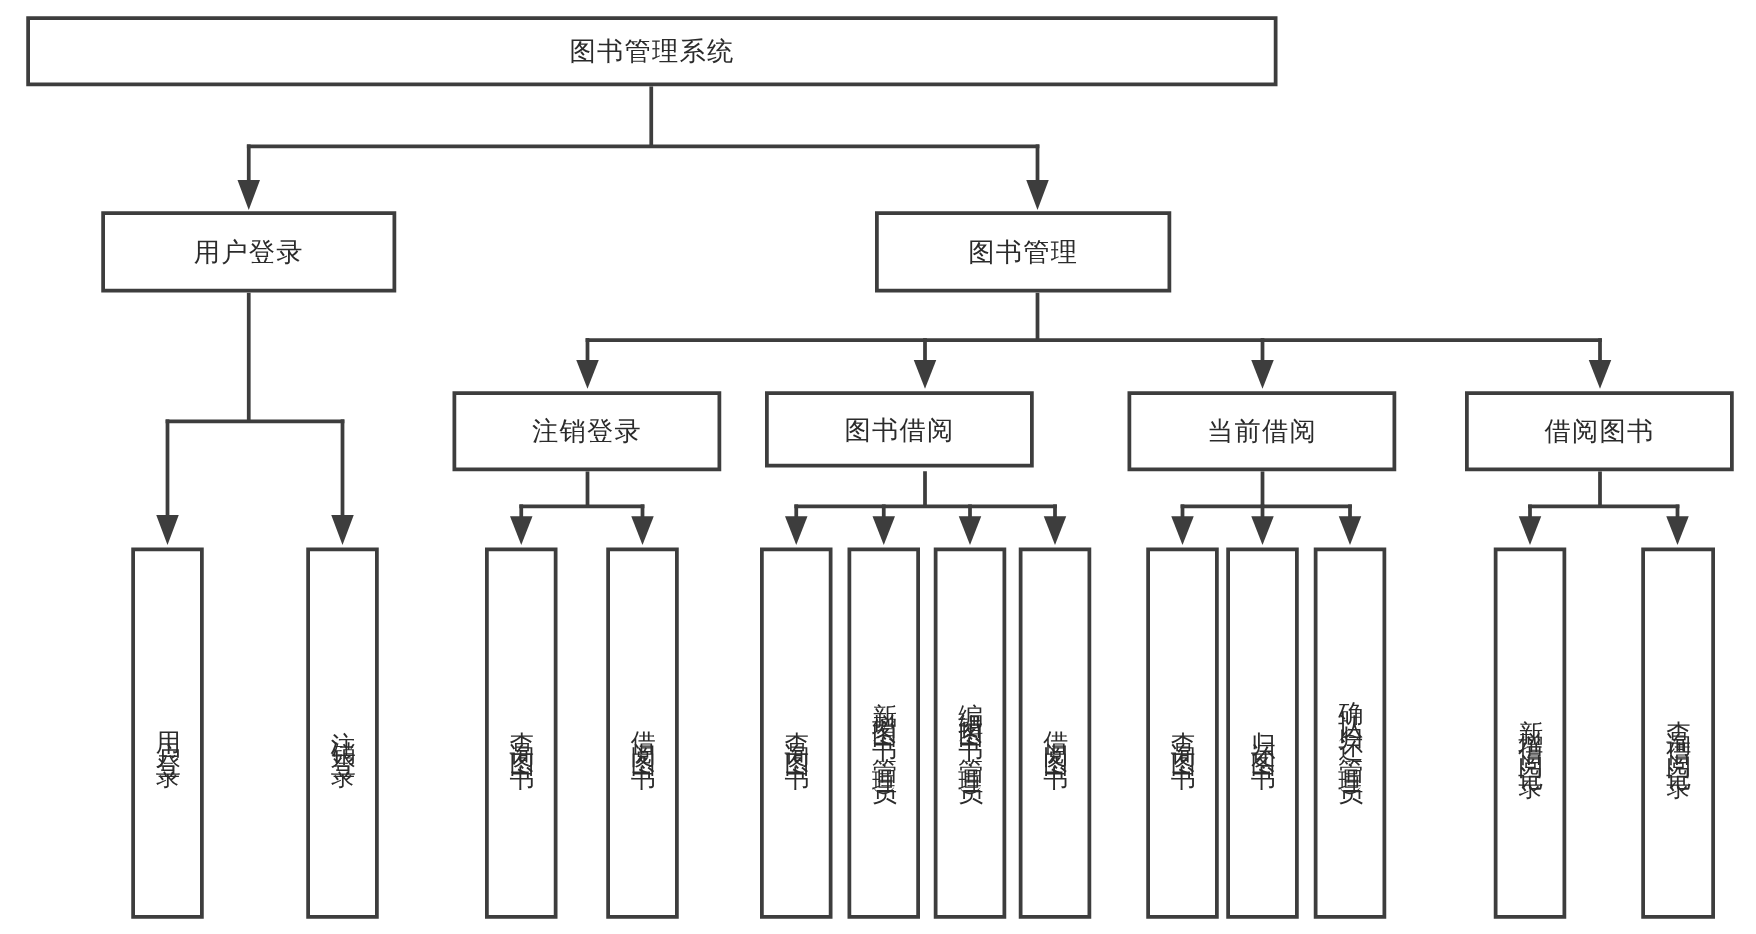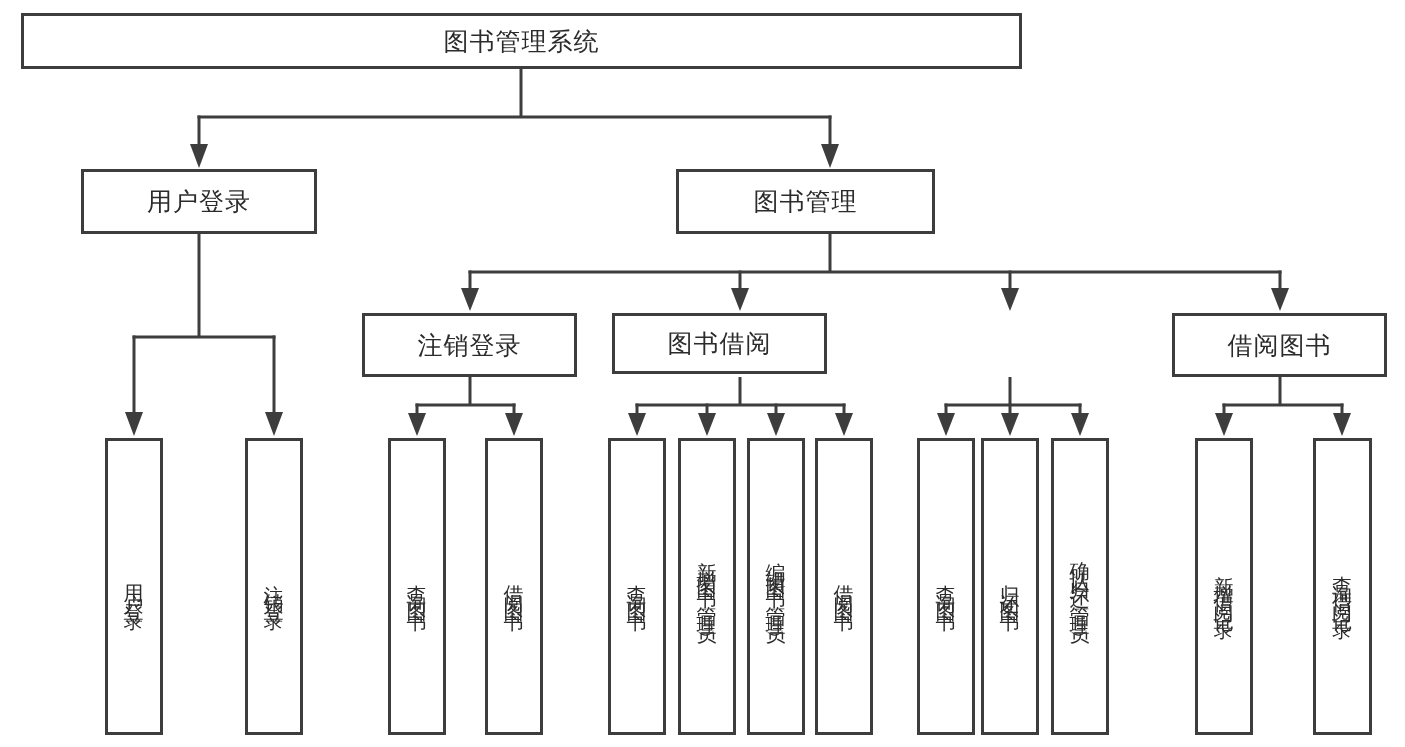--- a/index.html
+++ b/index.html
@@ -24,21 +24,21 @@
     position:absolute;
     box-sizing:border-box;
     background:#ffffff;
     border:3px solid var(--box-border);
     display:flex;
     align-items:center;
     justify-content:center;
     color:var(--text);
   }
   .box.h .lbl{
-    font-size:25px;
+    font-size:21px;
     letter-spacing:1px;
     white-space:nowrap;
   }
   .box.v .lbl{
     writing-mode:vertical-rl;
     text-orientation:mixed;
     font-size:20px;
     letter-spacing:9px;
     line-height:1;
   }
@@ -123,29 +123,32 @@
     </g>
   </svg>
 
   <div class="box h" style="left:21px;top:13px;width:1001px;height:56px">
     <span class="lbl">图书管理系统</span>
   </div>
 
   <div class="box h" style="left:81px;top:169px;width:236px;height:65px">
     <span class="lbl">用户登录</span>
   </div>
-  <div class="box h" style="left:676px;top:169px;width:259px;height:65px">
+  <div class="box h" style="left:700px;top:169px;width:237px;height:65px">
     <span class="lbl">图书管理</span>
   </div>
 
   <div class="box h" style="left:362px;top:313px;width:215px;height:64px">
     <span class="lbl">注销登录</span>
   </div>
   <div class="box h" style="left:612px;top:313px;width:215px;height:61px">
     <span class="lbl">图书借阅</span>
+  </div>
+  <div class="box h" style="left:902px;top:313px;width:215px;height:64px">
+    <span class="lbl">当前借阅</span>
   </div>
   <div class="box h" style="left:1172px;top:313px;width:215px;height:64px">
     <span class="lbl">借阅图书</span>
   </div>
 
   <div class="box v" style="left:105px;top:438px;width:58px;height:297px">
     <span class="lbl">用户登录</span>
   </div>
   <div class="box v" style="left:245px;top:438px;width:58px;height:297px">
     <span class="lbl">注销登录</span>

